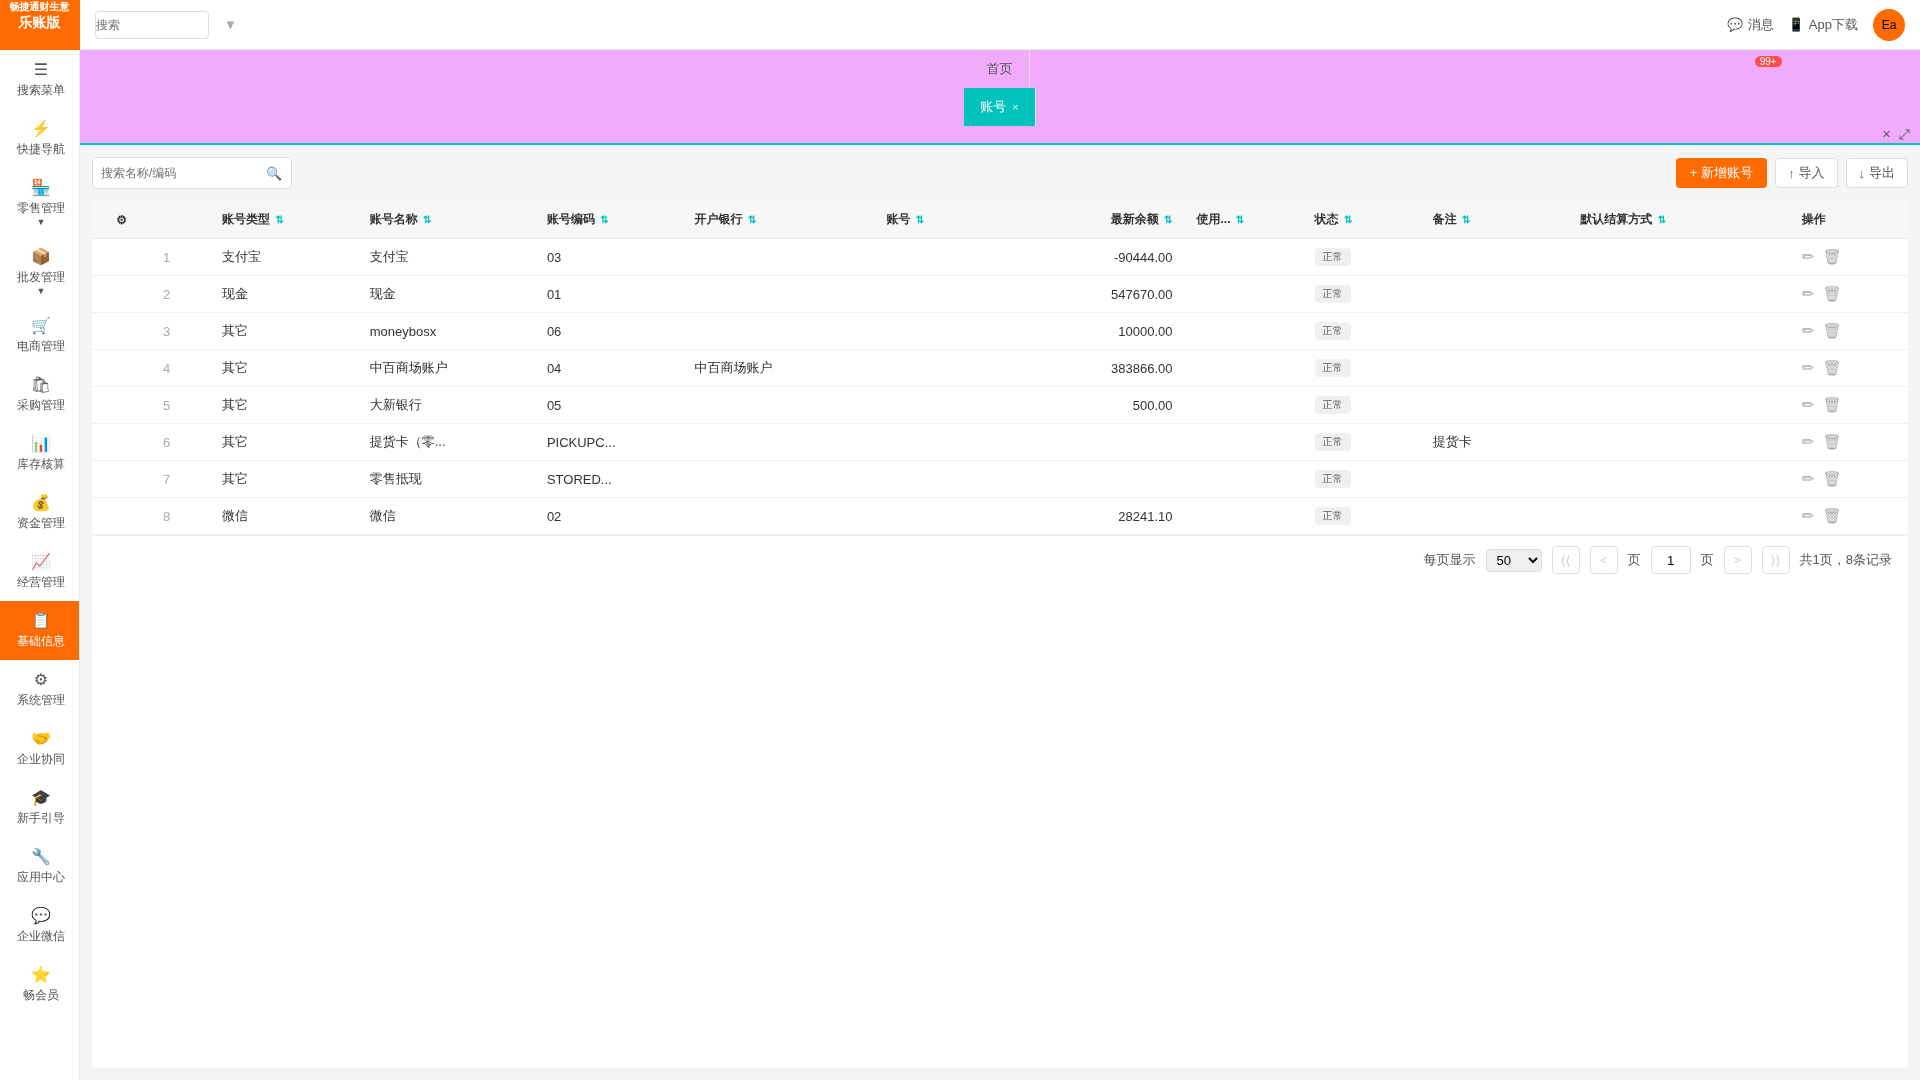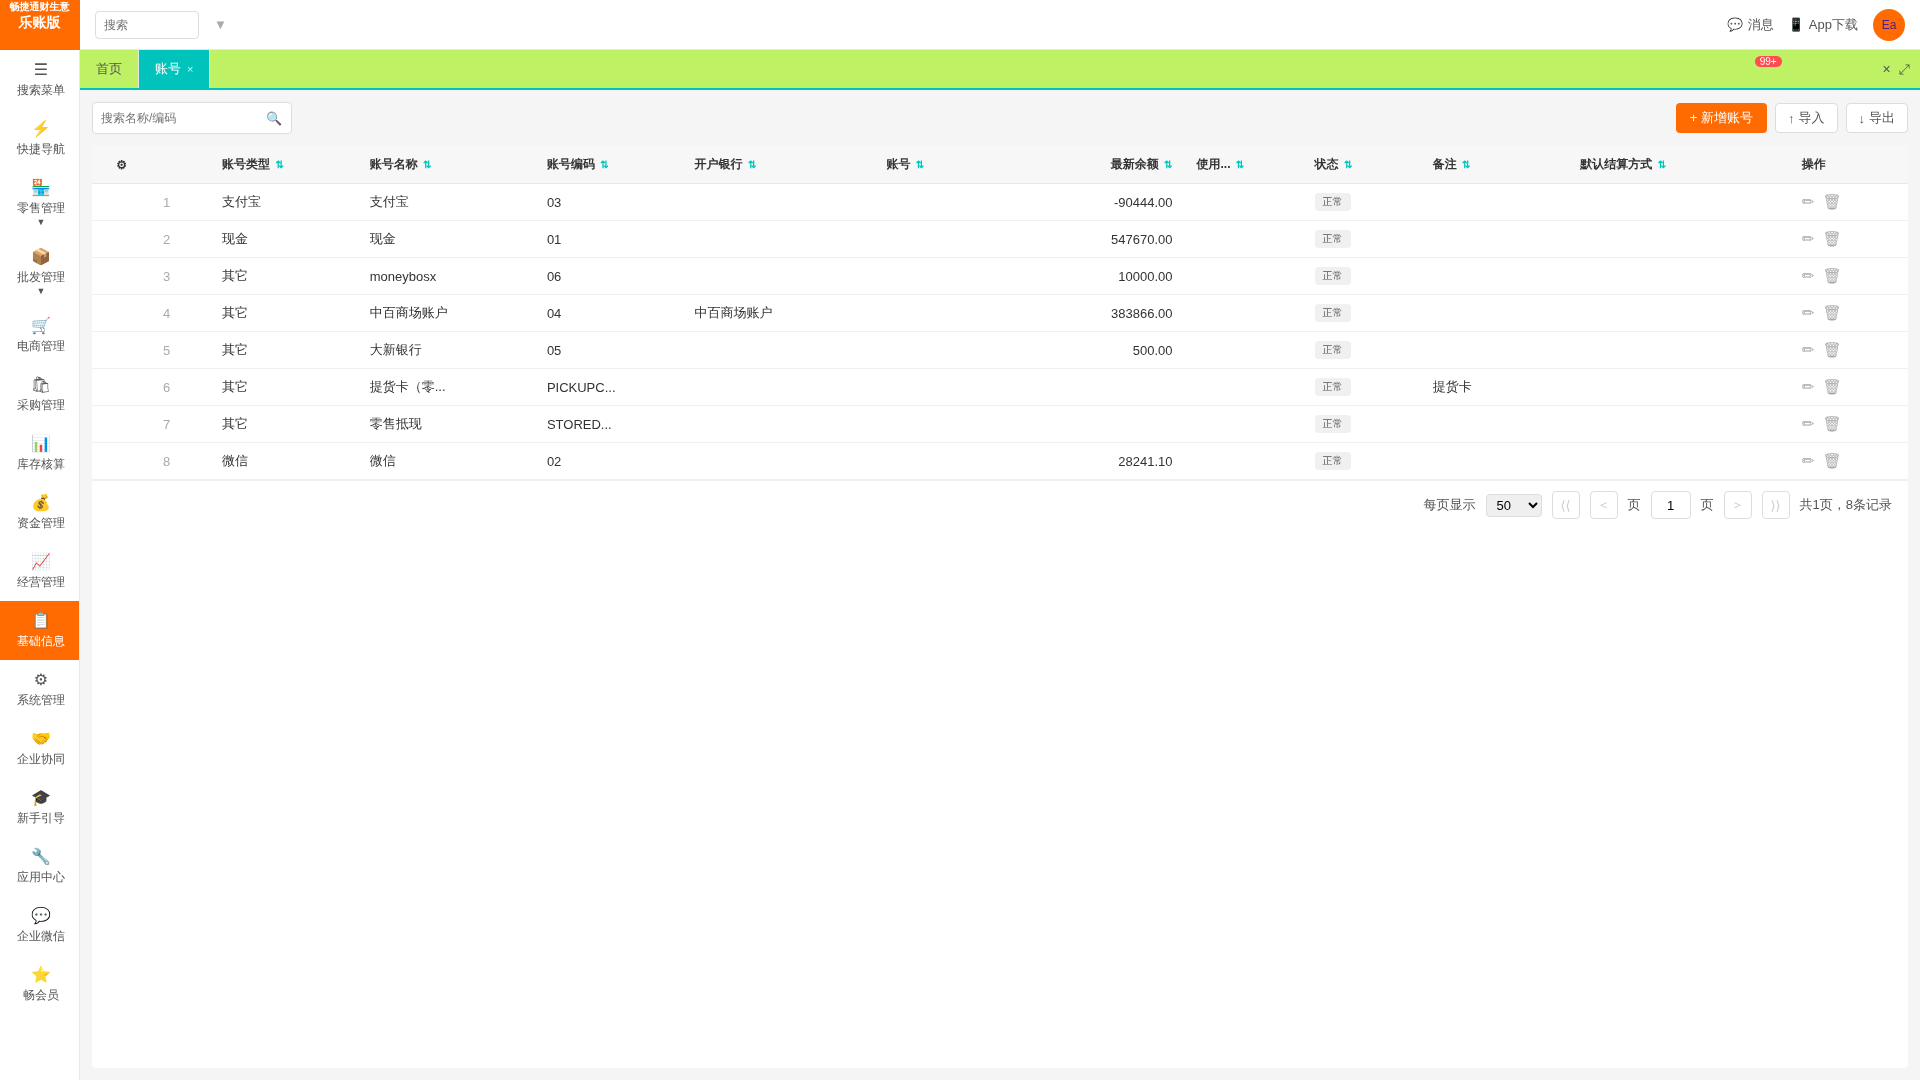--- a/index.html
+++ b/index.html
@@ -59,25 +59,25 @@
       justify-content: space-between;
       padding: 0 15px;
       border-bottom: 1px solid #e8e8e8;
     }
     .top-header-left {
       display: flex;
       align-items: center;
       gap: 15px;
     }
     .search-input-top {
-      width: 104px;
+      width: 114px;
       height: 28px;
       border: 1px solid #ddd;
       border-radius: 4px;
-      padding: 0 8px;
+      padding: 0 0;
       font-size: 12px;
     }
     .top-header-right {
       display: flex;
       align-items: center;
       gap: 15px;
     }
     .msg-btn {
       display: flex;
       align-items: center;
@@ -107,32 +107,33 @@
       font-size: 13px;
     }
     .avatar {
       width: 32px;
       height: 32px;
       border-radius: 50%;
       background: #ff6b00;
       display: flex;
       align-items: center;
       justify-content: center;
-      color: #4c1d95;
+      color: #000000;
       font-size: 12px;
       cursor: pointer;
     }
 
     
     .tab-bar {
-      background: #bef264;
+      background: #f0abfc;
       display: flex;
       align-items: center;
       border-bottom: 2px solid #00c4bc;
       padding-left: 0;
+      flex-direction: column;
     }
     .tab-item {
       height: 38px;
       padding: 0 16px;
       display: flex;
       align-items: center;
       cursor: pointer;
       font-size: 13px;
       color: #555;
       border-right: 1px solid #e8e8e8;

